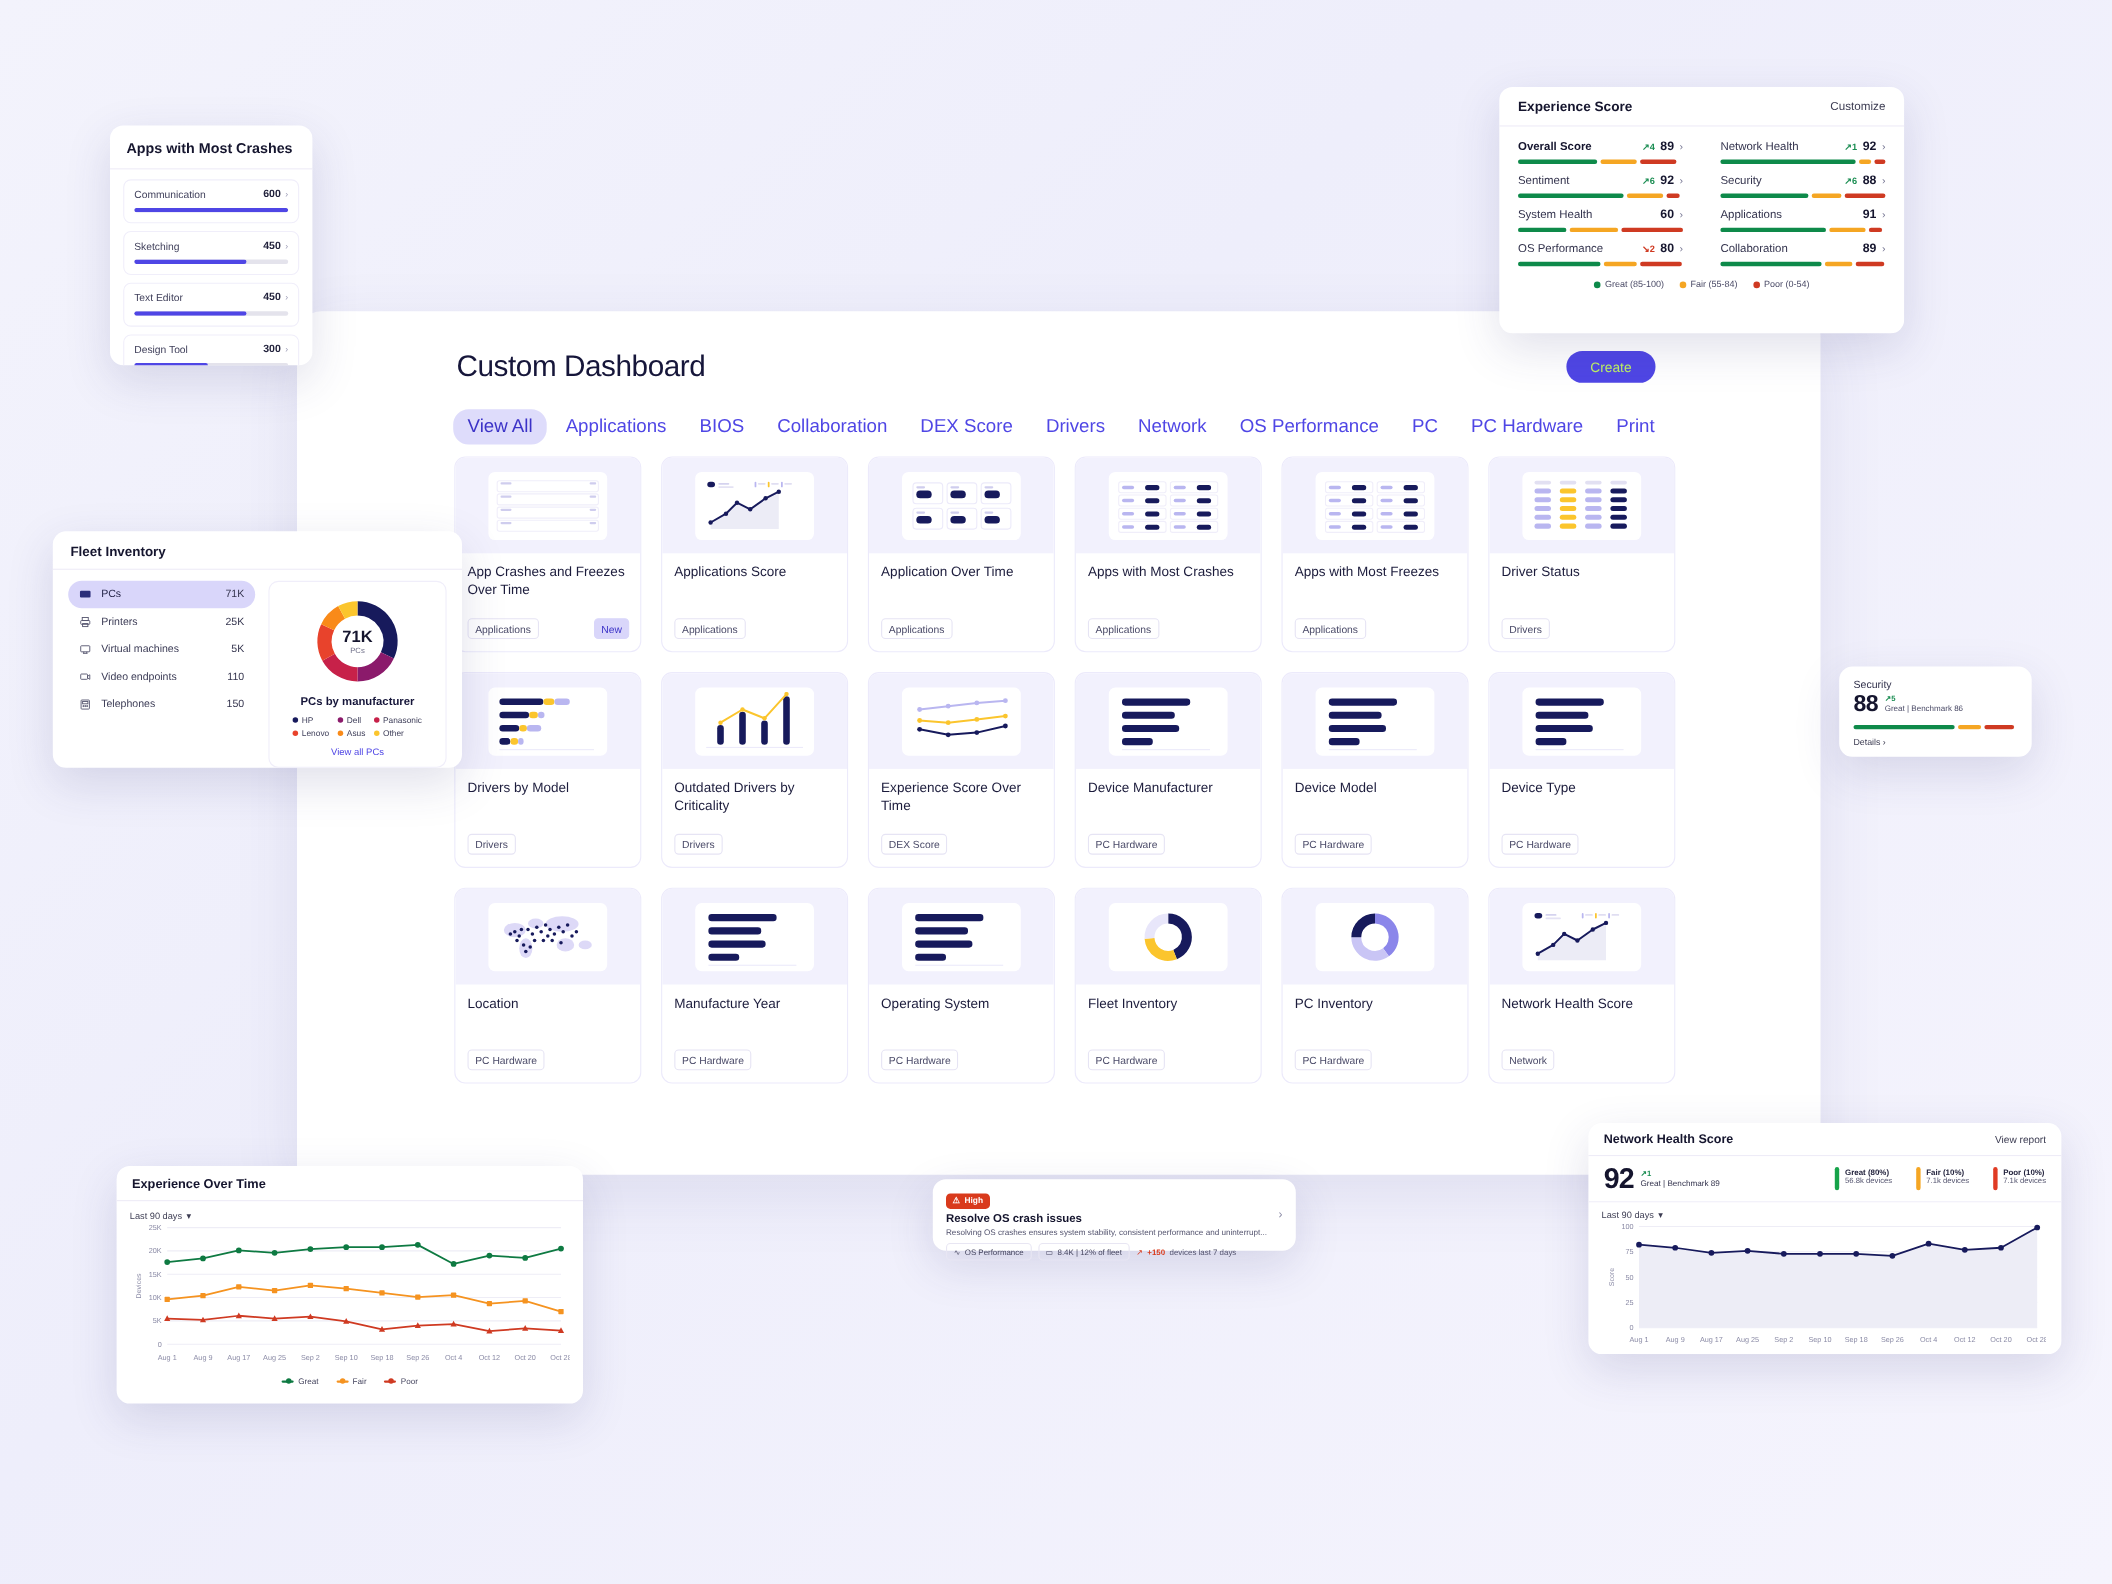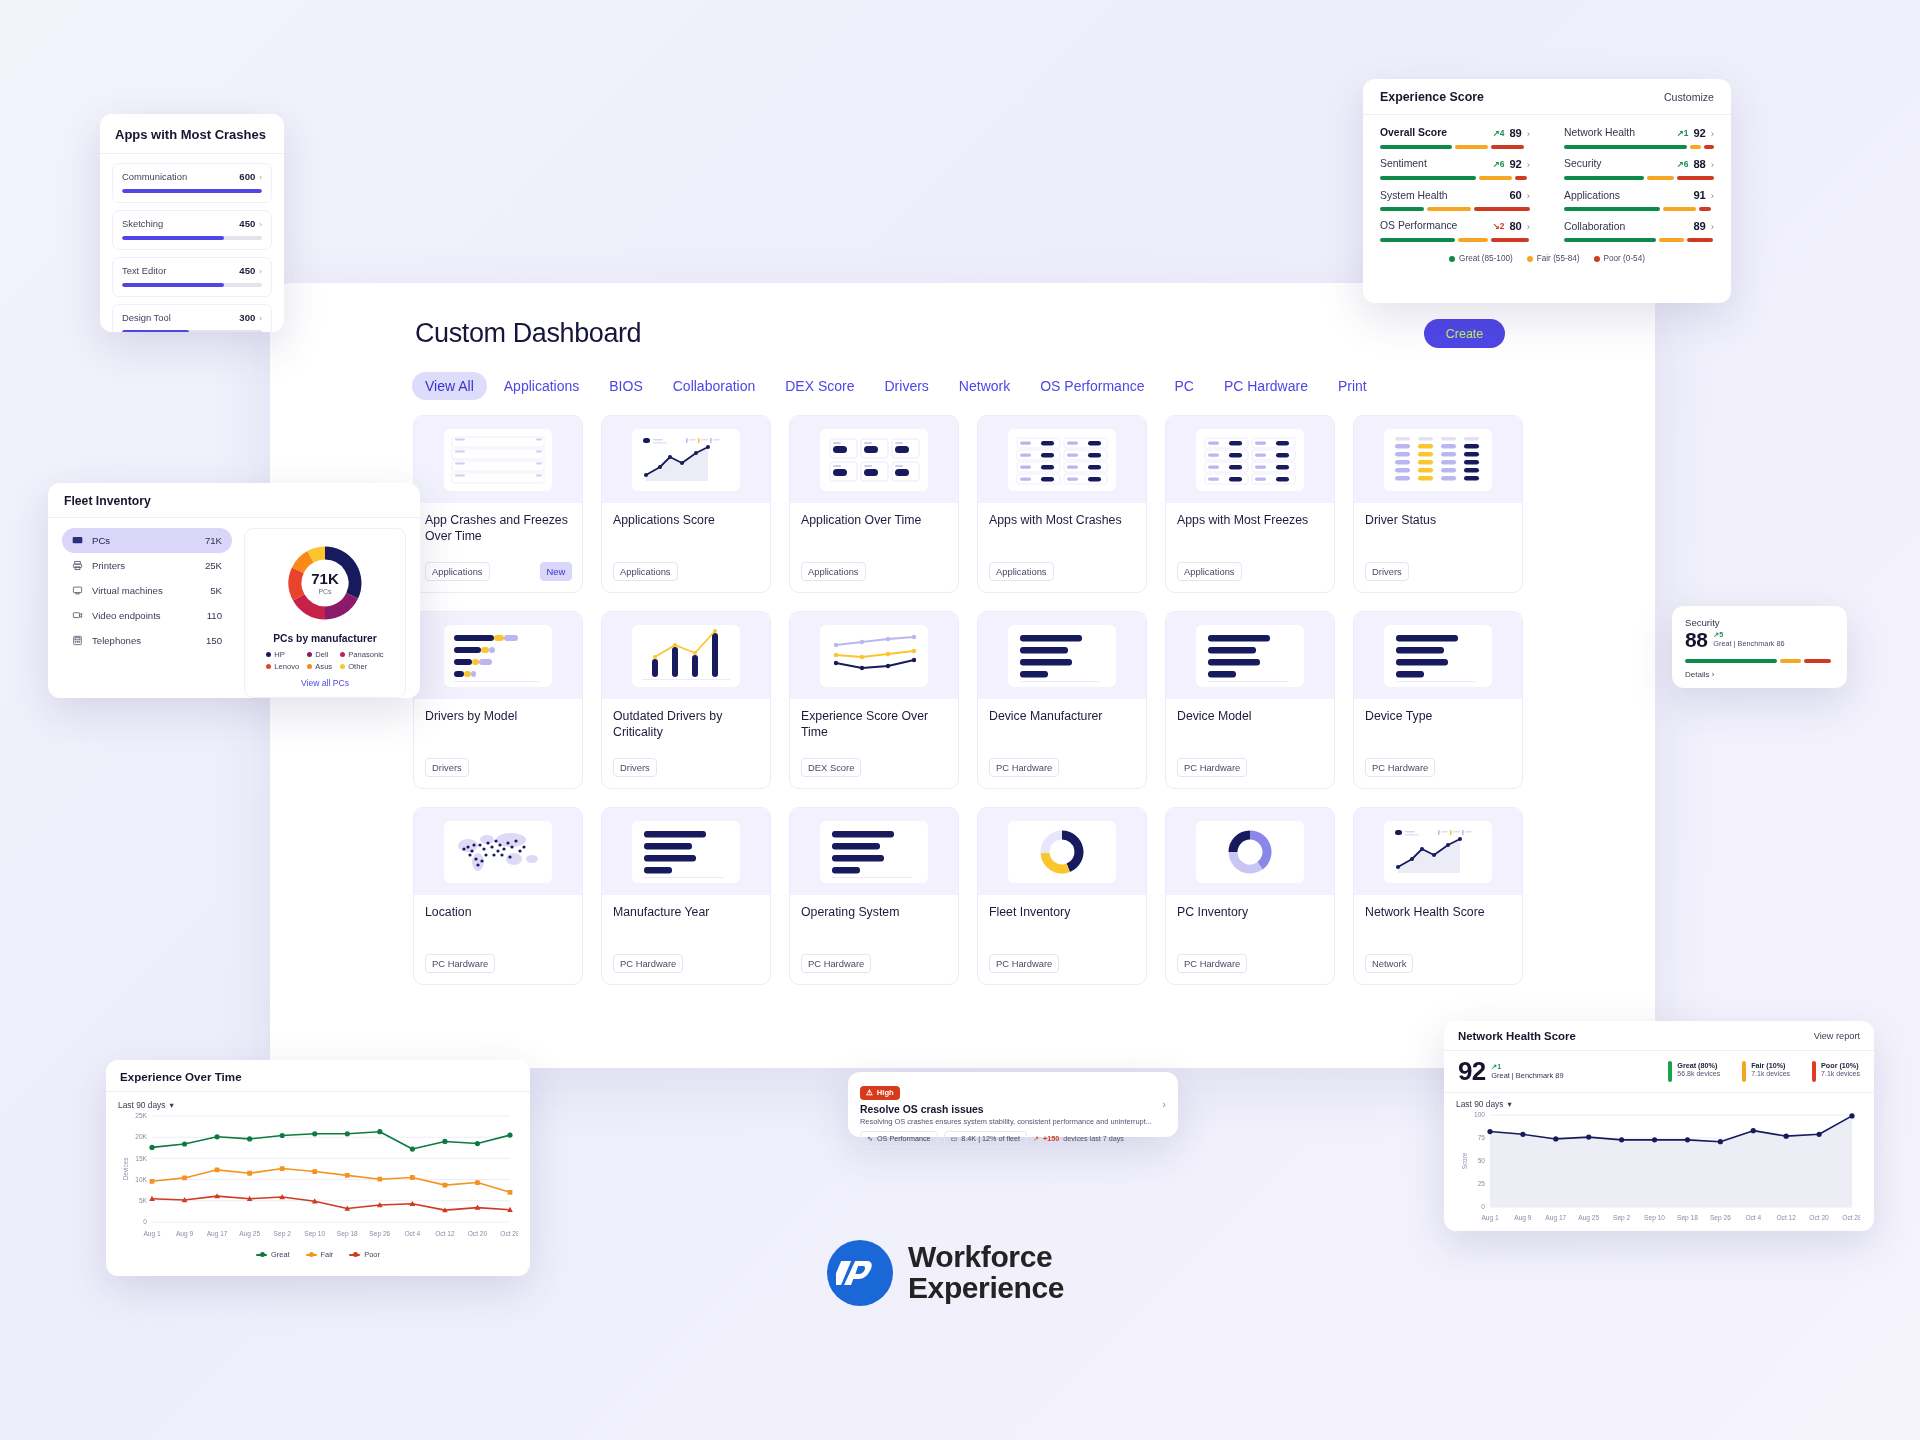--- a/index.html
+++ b/index.html
@@ -36,21 +36,21 @@
     font-family: "Liberation Sans", sans-serif;
     font-size: 12.5px; cursor: pointer;
     display:flex; align-items:center; justify-content:center;
   }
   .tabs {
     position: absolute; left: 412px; top: 372px;
     display: flex; align-items: center; gap: 4px;
   }
   .tab {
     padding: 6px 13px; border-radius: 14px;
-    font-size: 14px; color: #4f46e5; white-space: nowrap; cursor: pointer;
+    font-size: 17px; color: #4f46e5; white-space: nowrap; cursor: pointer;
   }
   .tab.active { background: #dedcfb; color: #3b32c7; }
 
   
   .grid {
     position: absolute; left: 413px; top: 415px;
     display: grid;
     grid-template-columns: repeat(6, 170px);
     gap: 18px 18px;
   }
@@ -1237,31 +1237,14 @@
           <circle cx="231.45454545454544" cy="30.840000000000003" r="2.6" fill="#171a5c"></circle>
           <circle cx="264.3636363636364" cy="32.68000000000001" r="2.6" fill="#171a5c"></circle>
           <circle cx="297.27272727272725" cy="21.64" r="2.6" fill="#171a5c"></circle>
           <circle cx="330.18181818181813" cy="27.159999999999997" r="2.6" fill="#171a5c"></circle>
           <circle cx="363.09090909090907" cy="25.319999999999993" r="2.6" fill="#171a5c"></circle>
           <circle cx="396" cy="6.920000000000002" r="2.6" fill="#171a5c"></circle>
         </svg>
     </div>
   </div>
 
-  <div class="hp">
-    <div class="hp-circle">
-      <svg width="48" height="32" viewBox="0 0 48 32">
-        <g fill="#ffffff">
-          <path d="M6 4 L16 4 L11 28 L1 28 Z" transform="skewX(-12)"></path>
-          <path d="M20 4 L32 4 C38 4 39 10 36 16 C34 21 30 22 26 22 L22 22 L21 28 L14 28 Z" transform="skewX(-12)"></path>
-        </g>
-        <g fill="#1a68d8">
-          <path d="M24 9 L29 9 C31.5 9 32 11.5 31 14 C30.2 16 28.6 17 27 17 L23 17 Z" transform="skewX(-12)"></path>
-        </g>
-      </svg>
-    </div>
-    <div class="hp-txt">
-      <div>Workforce</div>
-      <div>Experience</div>
-    </div>
-  </div>
 
 </div>
 
 </body></html>

